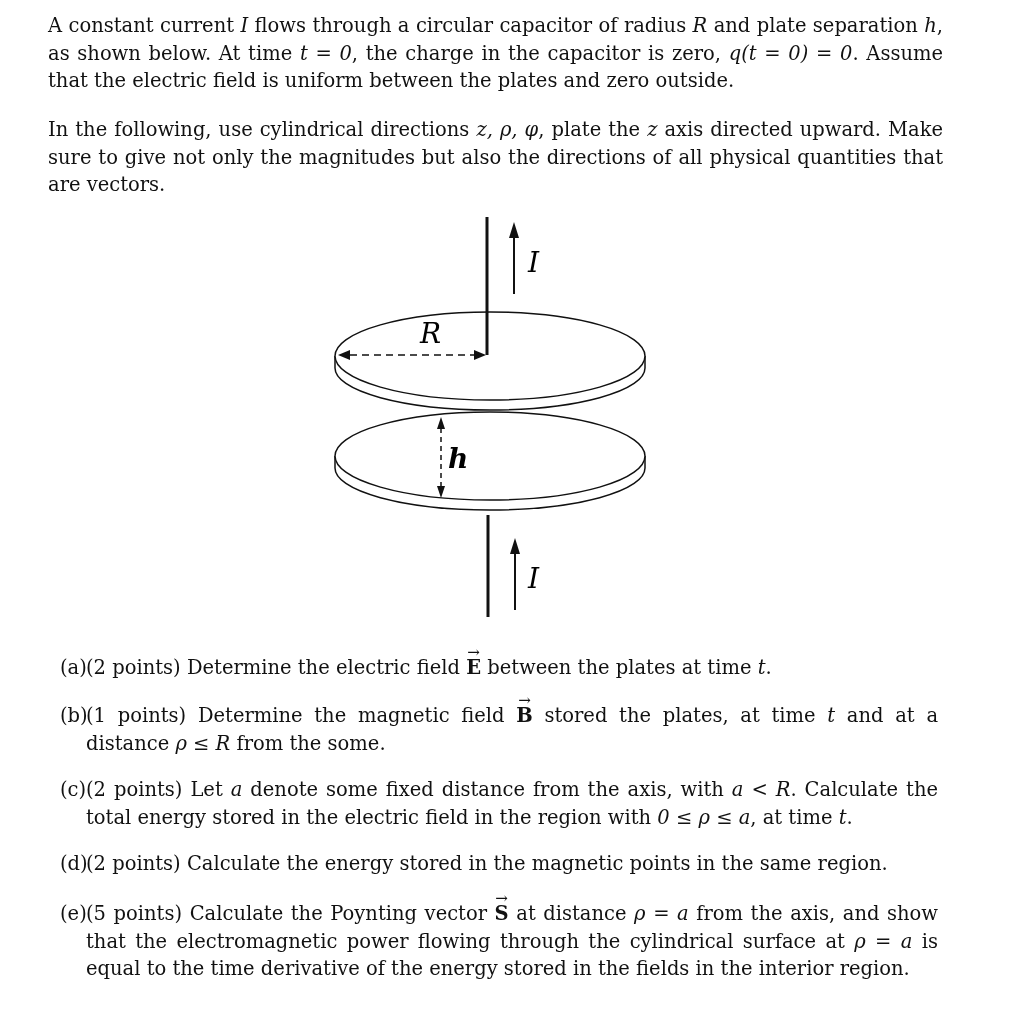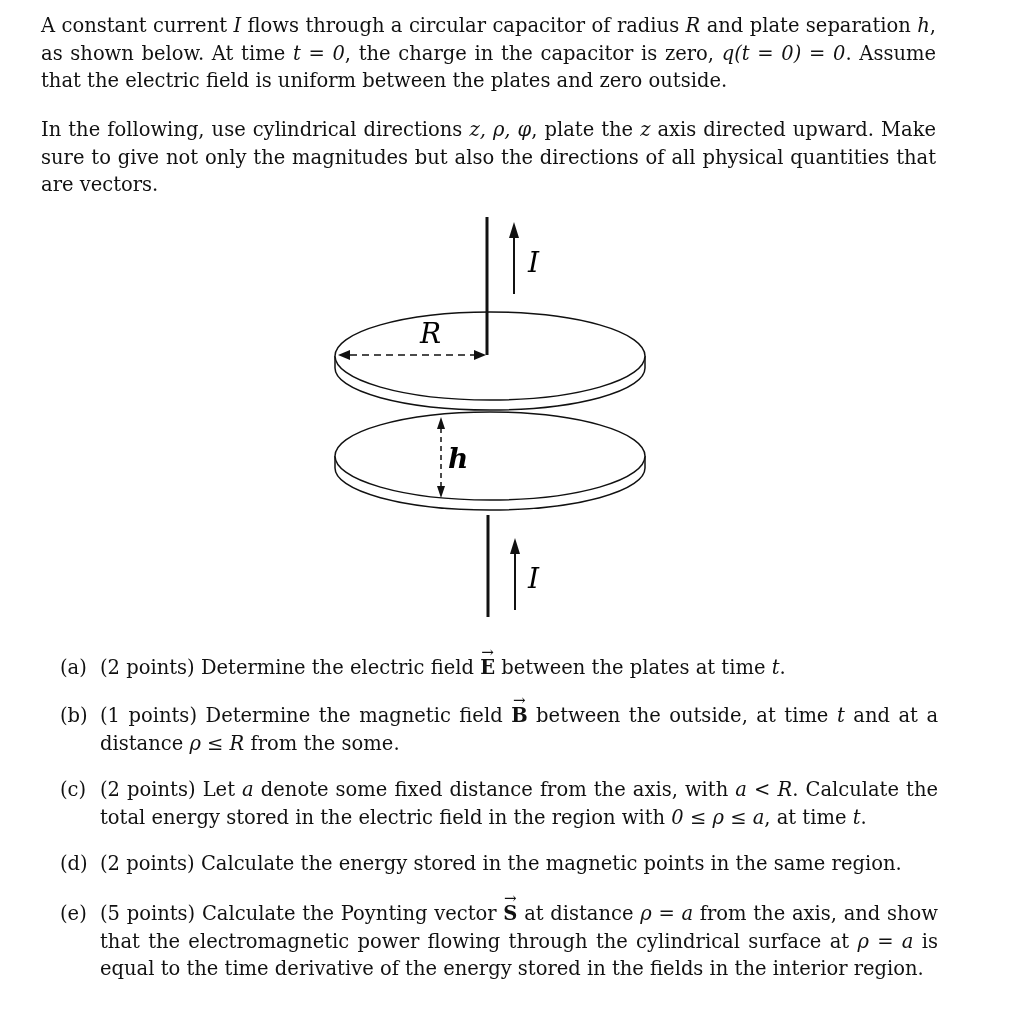--- a/index.html
+++ b/index.html
@@ -1,28 +1,28 @@
 <!DOCTYPE html>
 <html><head>
 <meta charset="utf-8">
 <style>
   html, body { margin: 0; padding: 0; background: #ffffff; }
   body {
     width: 1024px; height: 1010px; position: relative; overflow: hidden;
     font-family: "DejaVu Serif", "Liberation Serif", serif;
     color: #111; font-size: 19.5px; line-height: 27.5px;
   }
-  .para { position: absolute; left: 41px; width: 895px; text-align: justify; }
+  .para { position: absolute; left: 48px; width: 895px; text-align: justify; }
   .m { font-style: italic; }
   .vec { font-weight: bold; font-style: normal; position: relative; display: inline-block; }
   .vec::before { content: "\2192"; position: absolute; left: 50%; transform: translateX(-50%); top: -15px; font-size: 15px; font-weight: normal; }
   #figure { position: absolute; left: 320px; top: 210px; width: 340px; height: 410px; }
   .q { position: absolute; left: 60px; width: 878px; }
   .q .lbl { position: absolute; left: 0; top: 0; }
-  .q .body { margin-left: 40px; text-align: justify; }
+  .q .body { margin-left: 26px; text-align: justify; }
 </style>
 </head>
 <body>
 
 <div class="para" style="top:12px;">
   <span>A constant current </span><span class="m">I</span><span> flows through a circular capacitor of radius </span><span class="m">R</span><span> and plate separation </span><span class="m">h</span><span>, as shown below. At time </span><span class="m">t = 0</span><span>, the charge in the capacitor is zero, </span><span class="m">q(t = 0) = 0</span><span>. Assume that the electric field is uniform between the plates and zero outside.</span>
 </div>
 
 <div class="para" style="top:116px;">
   <span>In the following, use cylindrical directions </span><span class="m">z, ρ, φ</span><span>, plate the </span><span class="m">z</span><span> axis directed upward. Make sure to give not only the magnitudes but also the directions of all physical quantities that are vectors.</span>
@@ -58,21 +58,21 @@
   <text x="528" y="588" font-size="28" font-style="italic" font-family="DejaVu Serif, serif">I</text>
 </svg>
 
 <div class="q" style="top:654px;">
   <span class="lbl">(a)</span>
   <div class="body"><span>(2 points)</span> <span>Determine the electric field </span><span class="vec">E</span><span> between the plates at time </span><span class="m">t</span><span>.</span></div>
 </div>
 
 <div class="q" style="top:702px;">
   <span class="lbl">(b)</span>
-  <div class="body"><span>(1 points)</span> <span>Determine the magnetic field </span><span class="vec">B</span><span> between the outside, at time </span><span class="m">t</span><span> and at a distance </span><span class="m">ρ ≤ R</span><span> from the some.</span></div>
+  <div class="body"><span>(1 points)</span> <span>Determine the magnetic field </span><span class="vec">B</span><span> stored the plates, at time </span><span class="m">t</span><span> and at a distance </span><span class="m">ρ ≤ R</span><span> from the some.</span></div>
 </div>
 
 <div class="q" style="top:776px;">
   <span class="lbl">(c)</span>
   <div class="body"><span>(2 points)</span> <span>Let </span><span class="m">a</span><span> denote some fixed distance from the axis, with </span><span class="m">a &lt; R</span><span>. Calculate the total energy stored in the electric field in the region with </span><span class="m">0 ≤ ρ ≤ a</span><span>, at time </span><span class="m">t</span><span>.</span></div>
 </div>
 
 <div class="q" style="top:850px;">
   <span class="lbl">(d)</span>
   <div class="body"><span>(2 points)</span> <span>Calculate the energy stored in the magnetic points in the same region.</span></div>

